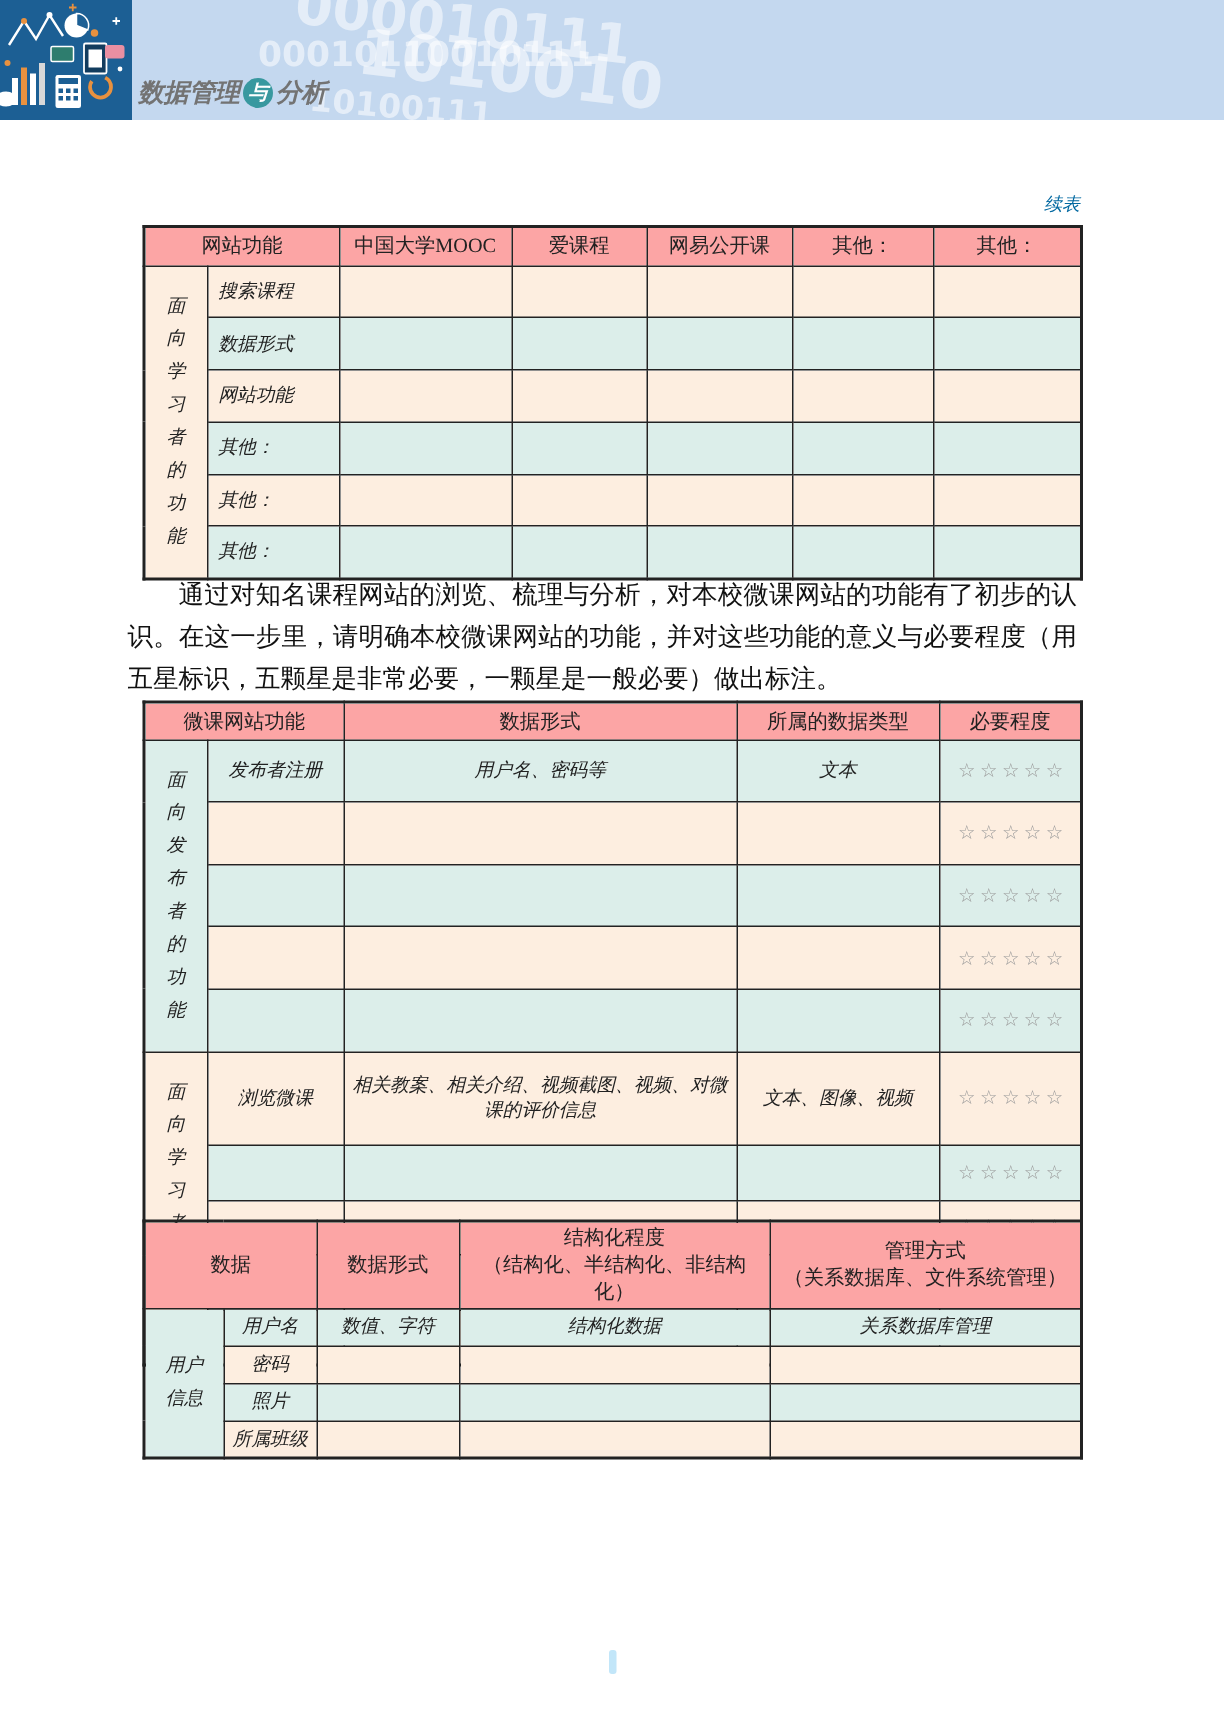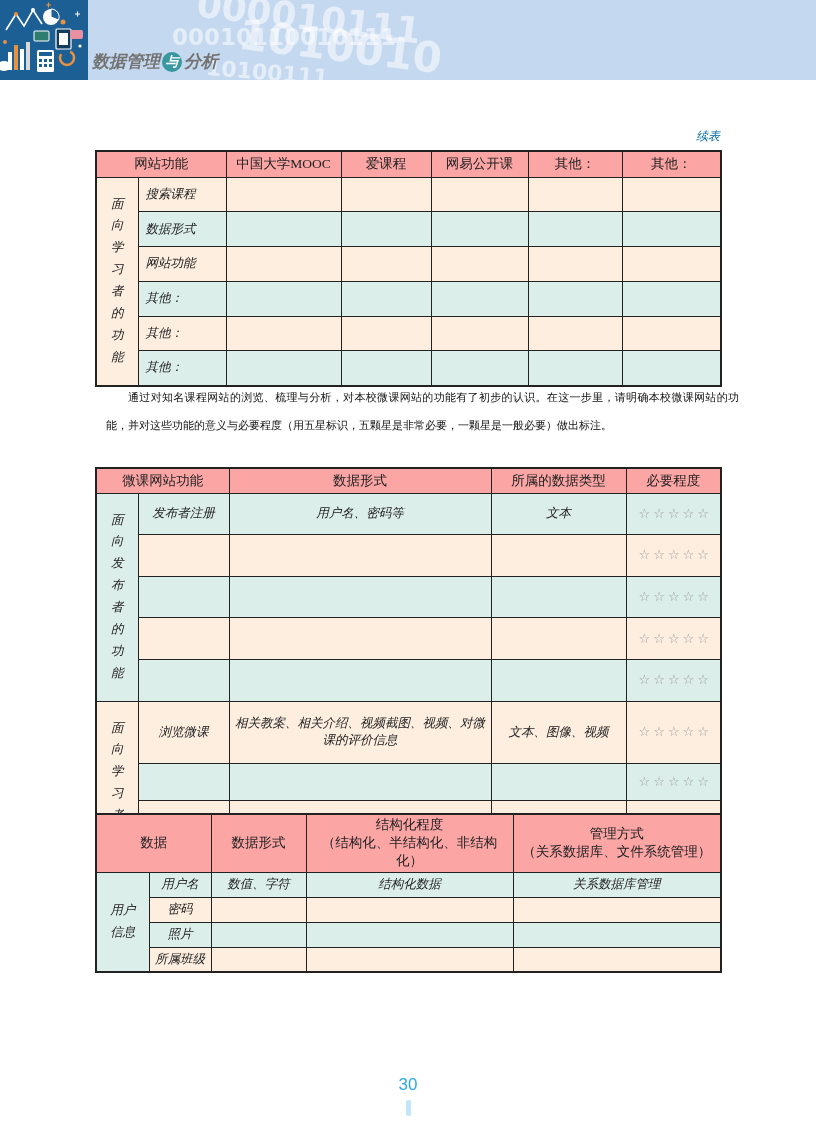--- a/index.html
+++ b/index.html
@@ -33,22 +33,22 @@
     width:20px; height:20px; border-radius:50%; background:#38989f; color:#fff;
     font-size:13px; margin:0 2px;
   }
 
   
   .continued { position:absolute; left:625px; top:128px; width:95px; text-align:right;
     font-style:italic; font-size:12px; color:#0369a1; }
   .sec-heading { position:absolute; left:119px; font-size:16px; font-weight:bold; color:#5d5fa7; }
   .h2 { top:347px; } .h3 { top:782px; }
   .para {
-    position:absolute; left:106px; top:383px; width:633px;
-    font-size:11px; line-height:28px; text-align:justify; text-indent:2em; color:#111;
+    position:absolute; left:85px; top:383px; width:633px;
+    font-size:17px; line-height:28px; text-align:justify; text-indent:2em; color:#111;
   }
 
   
   table { border-collapse:collapse; table-layout:fixed; width:625px;
     position:absolute; left:95px; border:2px solid #222; }
   .t1 { top:150px; } .t2 { top:467px; } .t3 { top:813px; }
   th, td { border:1px solid #222; padding:1px 4px; text-align:center; vertical-align:middle;
     overflow:hidden; }
   th { background:#fca5a5; font-weight:normal; font-size:13.5px; color:#222; }
   td { font-style:italic; font-size:12.5px; color:#222; }
@@ -329,16 +329,15 @@
     </tr>
     <tr class="rh25">
       <td class="peach">所属班级</td>
       <td class="peach"></td>
           <td class="peach"></td>
           <td class="peach"></td>
     </tr>
   </tbody>
     </table>
 
-  <div class="footer-num">30</div>
   <div class="footer-bar"></div>
 
 </div>
 
 </body></html>

